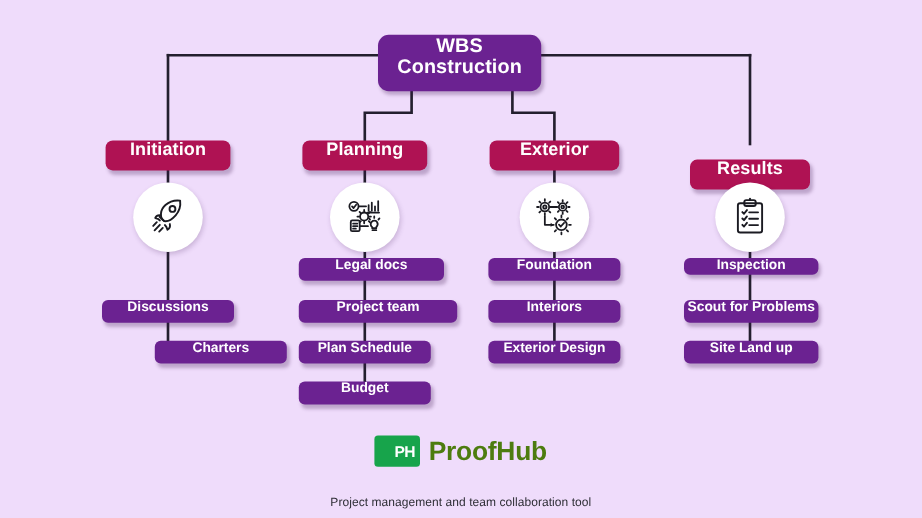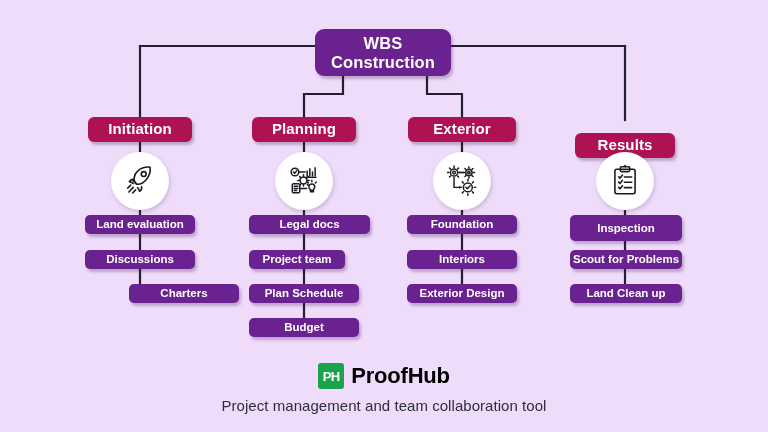--- a/index.html
+++ b/index.html
@@ -34,21 +34,20 @@
     position: absolute;
     left: 0; top: 0;
     width: 768px;
     height: 432px;
     z-index: 2;
   }
   .node {
     position: absolute;
     box-sizing: border-box;
     display: flex;
-    align-items: center;
     justify-content: center;
     text-align: center;
     color: #ffffff;
     font-weight: bold;
     border-radius: 7px;
     box-shadow: 2px 3px 3px rgba(60,20,80,0.28);
     line-height: 1.12;
     white-space: nowrap;
   }
   .root {
@@ -105,30 +104,31 @@
     height: 26px;
     border-radius: 3px;
     background: #17a44b;
     color: #ffffff;
     font-size: 13px;
     font-weight: bold;
     display: flex;
     align-items: center;
     justify-content: center;
     letter-spacing: -0.5px;
+    padding-left: 12px;
   }
   #brandname {
     font-size: 22px;
     font-weight: bold;
-    color: #000000;
+    color: #4d7c0f;
     letter-spacing: -0.2px;
   }
   #tagline {
-    margin-top: 8px;
-    font-size: 15px;
+    margin-top: 25px;
+    font-size: 10px;
     color: #2e2e36;
     letter-spacing: 0.05px;
   }
 </style>
 </head>
 <body>
 
 <div id="canvas">
 
   <svg id="wires" viewBox="0 0 768 432" width="768" height="432">
@@ -166,23 +166,20 @@
           <path d="M13 19 C9 16 10 10 14 6.5 C17.5 3.4 22.5 2.6 25.5 3 C25.9 6 25.1 11 22 14.5 C18.5 18.4 16 19.6 13 19 Z"></path>
           <circle cx="19.5" cy="9.5" r="2.3"></circle>
           <path d="M12.7 18.8 L9.4 15.6"></path>
           <path d="M10.3 14.6 C8.4 14.2 6.8 15 6 16.6 C7.8 17 9 17.6 9.6 18.5"></path>
           <path d="M17.4 21.4 C17.9 23.3 17.2 24.9 15.6 25.8 C15.1 24 14.5 22.8 13.6 22.2"></path>
           <path d="M9.6 22 L5.5 26.3"></path>
           <path d="M11.9 24.4 L9.1 27.3"></path>
           <path d="M7.2 19.9 L4.4 22.8"></path>
         </svg>
       </span>
-    </div>
-    <div class="node leaf" style="left:85px; top:215px; width:110px; height:19px;">
-      <span>Land evaluation</span>
     </div>
     <div class="node leaf" style="left:85px; top:250px; width:110px; height:19px;">
       <span>Discussions</span>
     </div>
     <div class="node leaf" style="left:85px; top:284px; width:110px; height:19px;margin-left:44px;">
       <span>Charters</span>
     </div>
 
     <div class="node phase" style="left:252px; top:117px; width:104px; height:25px;">
       <span>Planning</span>
@@ -203,21 +200,21 @@
           <path d="M12.5 23 L18.5 23"></path>
           <path d="M22 26.2 L25 26.2"></path>
           <path d="M21.8 23.8 C20.4 22.8 20.2 20.8 21.4 19.6 C22.7 18.3 24.8 18.5 25.7 20 C26.4 21.2 26 22.8 25 23.8 L25 24.6 L21.8 24.6 Z"></path>
           <path d="M23.4 16.6 L23.4 15.4 M20.1 17.8 L19.3 17 M26.7 17.8 L27.5 17"></path>
         </svg>
       </span>
     </div>
     <div class="node leaf" style="left:249px; top:215px; width:121px; height:19px;">
       <span>Legal docs</span>
     </div>
-    <div class="node leaf" style="left:249px; top:250px; width:96px; height:19px;">
+    <div class="node leaf" style="left:249px; top:250px; width:132px; height:19px;">
       <span>Project team</span>
     </div>
     <div class="node leaf" style="left:249px; top:284px; width:110px; height:19px;">
       <span>Plan Schedule</span>
     </div>
     <div class="node leaf" style="left:249px; top:318px; width:110px; height:19px;">
       <span>Budget</span>
     </div>
 
     <div class="node phase" style="left:408px; top:117px; width:108px; height:25px;">
@@ -265,28 +262,28 @@
           <path d="M16 2.6 L16 1.4"></path>
           <path d="M10 12 L11.3 13.3 L13.6 10.4"></path>
           <path d="M10 17 L11.3 18.3 L13.6 15.4"></path>
           <path d="M10 22 L11.3 23.3 L13.6 20.4"></path>
           <path d="M15.4 12.2 L22.3 12.2"></path>
           <path d="M15.4 17.2 L22.3 17.2"></path>
           <path d="M15.4 22.2 L22.3 22.2"></path>
         </svg>
       </span>
     </div>
-    <div class="node leaf" style="left:570px; top:215px; width:112px; height:26px;">
+    <div class="node leaf" style="left:570px; top:215px; width:112px; height:14px;">
       <span>Inspection</span>
     </div>
     <div class="node leaf" style="left:570px; top:250px; width:112px; height:19px;">
       <span>Scout for Problems</span>
     </div>
     <div class="node leaf" style="left:570px; top:284px; width:112px; height:19px;">
-      <span>Land Clean up</span>
+      <span>Site Land up</span>
     </div>
 
   </div>
 
   <div id="footer">
     <div id="brandrow">
       <div id="brandmark">
         <span>PH</span>
       </div>
       <div id="brandname">ProofHub</div>

